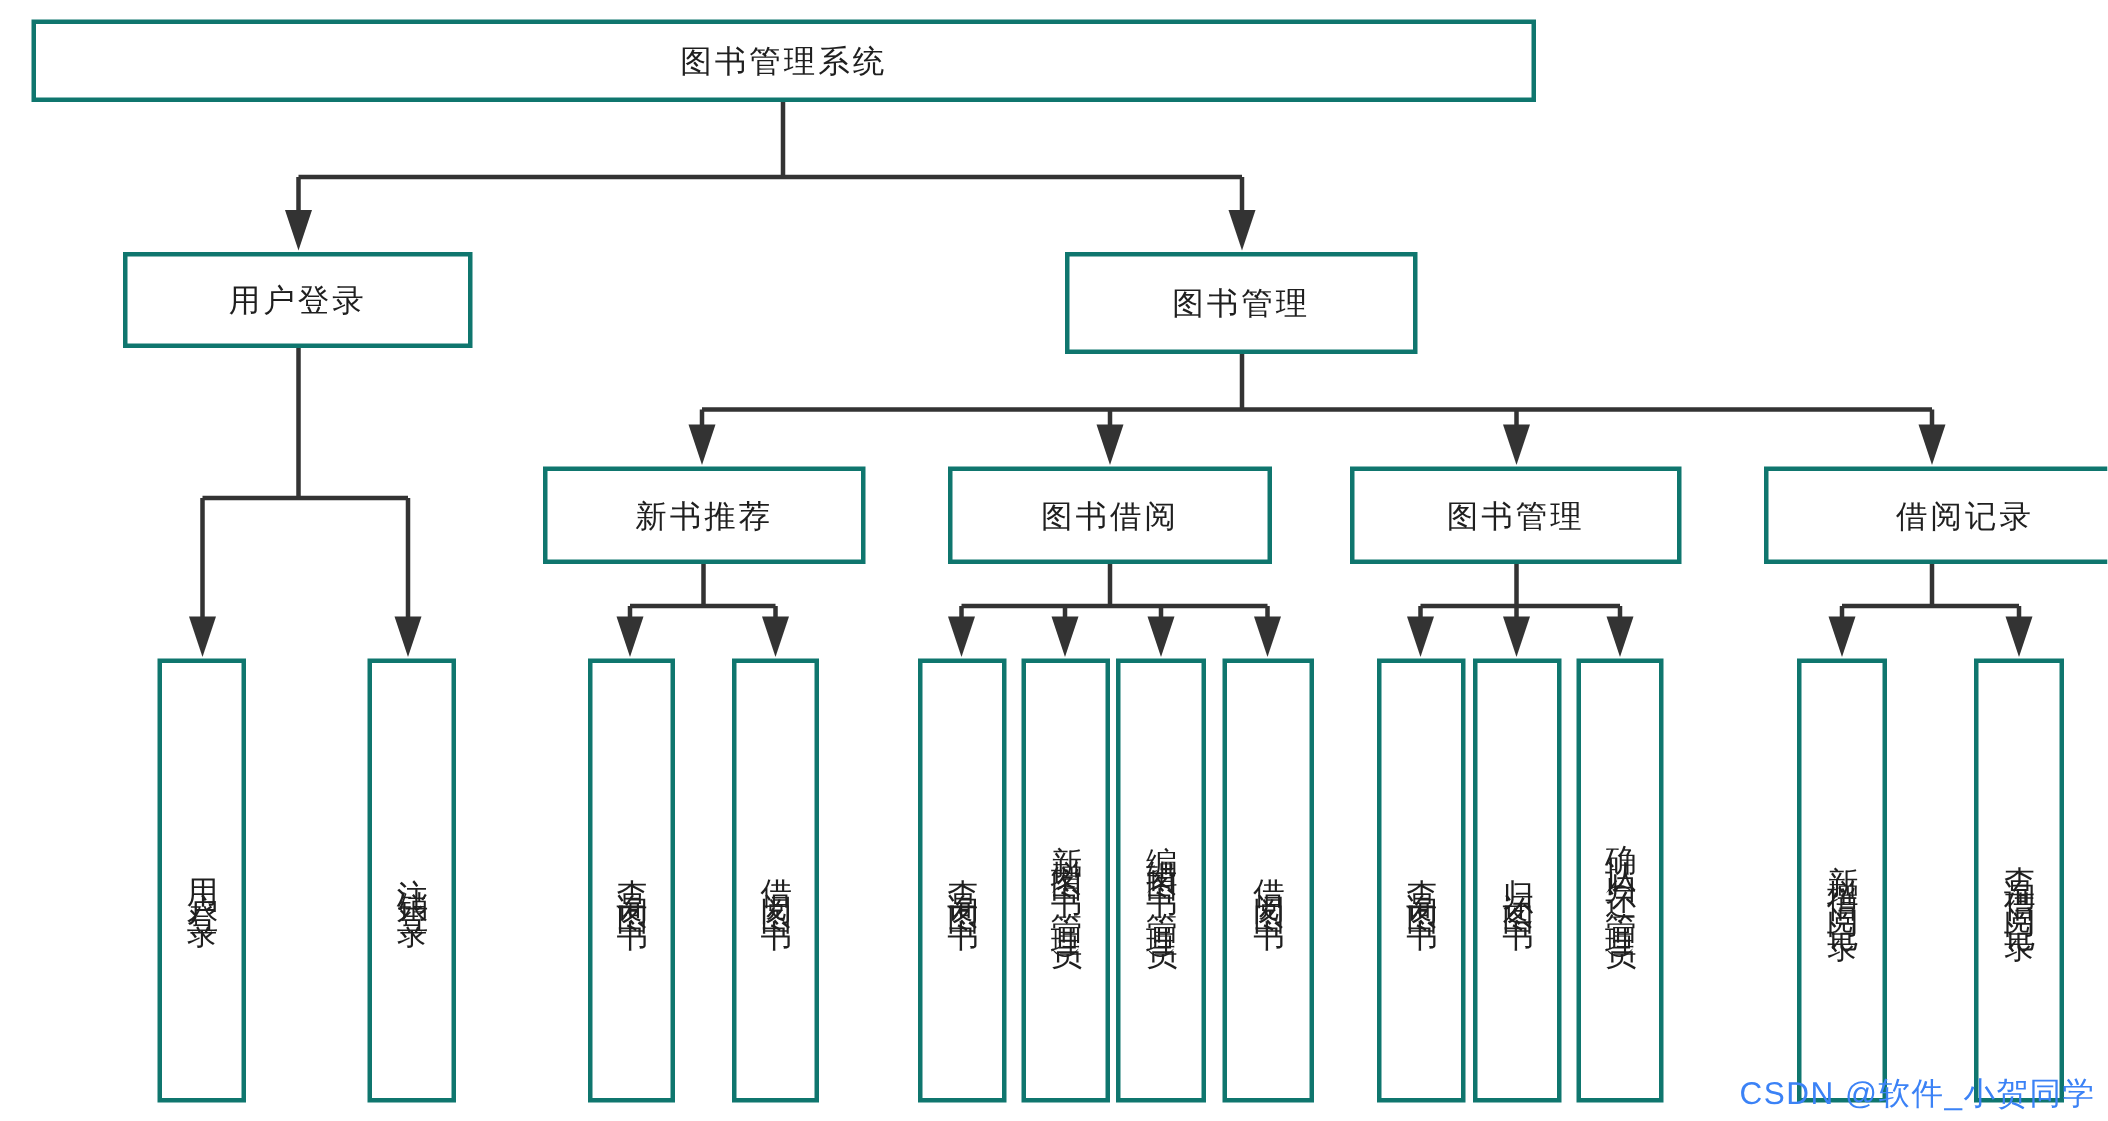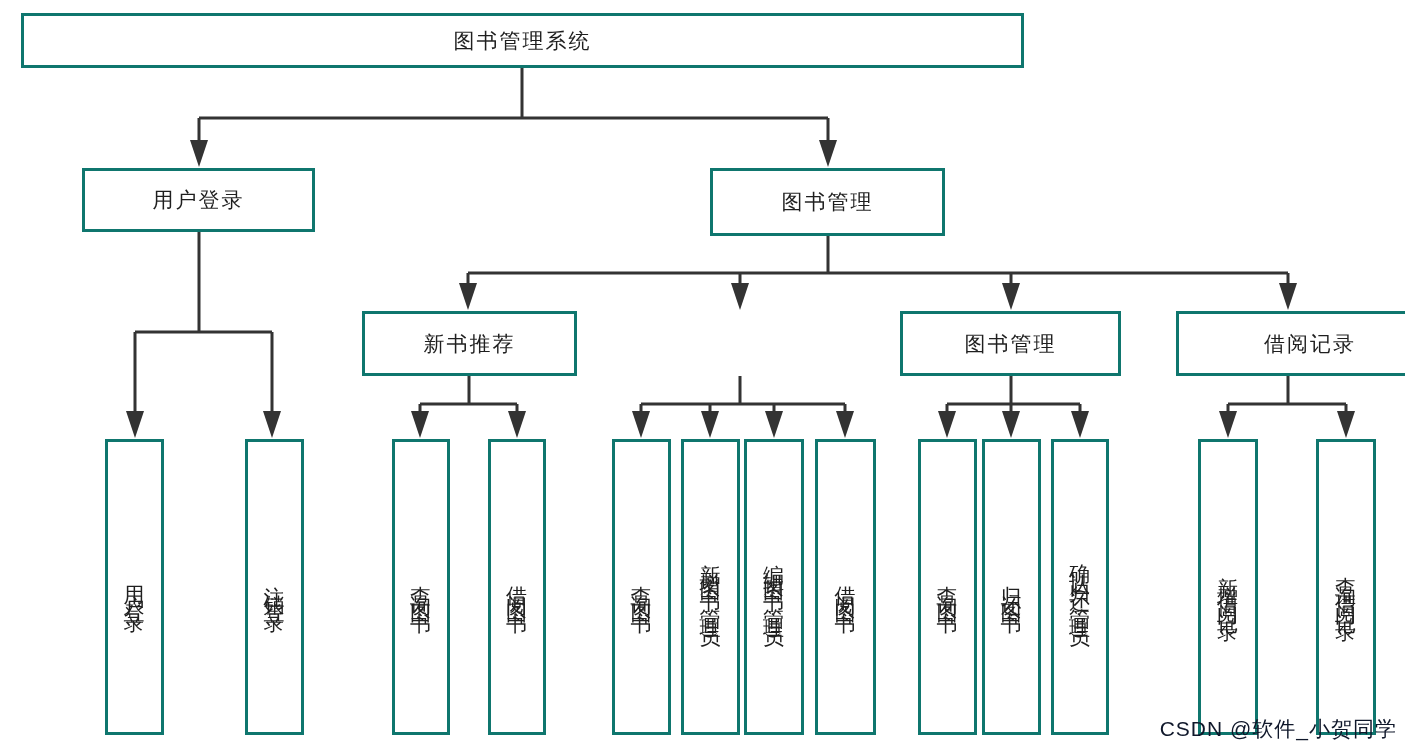--- a/index.html
+++ b/index.html
@@ -14,21 +14,21 @@
     display:flex;align-items:center;justify-content:center;
     color:#1f1f1f;font-size:21px;letter-spacing:2px;
   }
   .leaf .vtext{
     writing-mode:vertical-rl;text-orientation:mixed;
     letter-spacing:9px;line-height:1.1;white-space:nowrap;
     font-size:21px;color:#1f1f1f;
   }
   .watermark{
     position:absolute;z-index:3;right:8px;bottom:4px;
-    color:#0f172a;font-size:21px;letter-spacing:1px;
+    color:#3b82f6;font-size:21px;letter-spacing:1px;
   }
 </style>
 </head>
 <body>
 
 <div id="stage">
 
   <svg id="connectors" width="1405" height="747">
     <g stroke="#333333" stroke-width="3" fill="none">
 
@@ -76,20 +76,23 @@
   <div class="node" style="left:82px;top:168px;width:233px;height:64px;">
     <span>用户登录</span>
   </div>
   <div class="node" style="left:710px;top:168px;width:235px;height:68px;">
     <span>图书管理</span>
   </div>
 
   <div class="node" style="left:362px;top:311px;width:215px;height:65px;text-align:center;">
     <span>新书推荐</span>
   </div>
+  <div class="node" style="left:632px;top:311px;width:216px;height:65px;">
+    <span>图书借阅</span>
+  </div>
   <div class="node" style="left:900px;top:311px;width:221px;height:65px;">
     <span>图书管理</span>
   </div>
   <div class="node" style="left:1176px;top:311px;width:268px;height:65px;">
     <span>借阅记录</span>
   </div>
 
   <div class="node leaf" style="left:105px;top:439px;width:59px;height:296px;">
     <span class="vtext">用户登录</span>
   </div>

